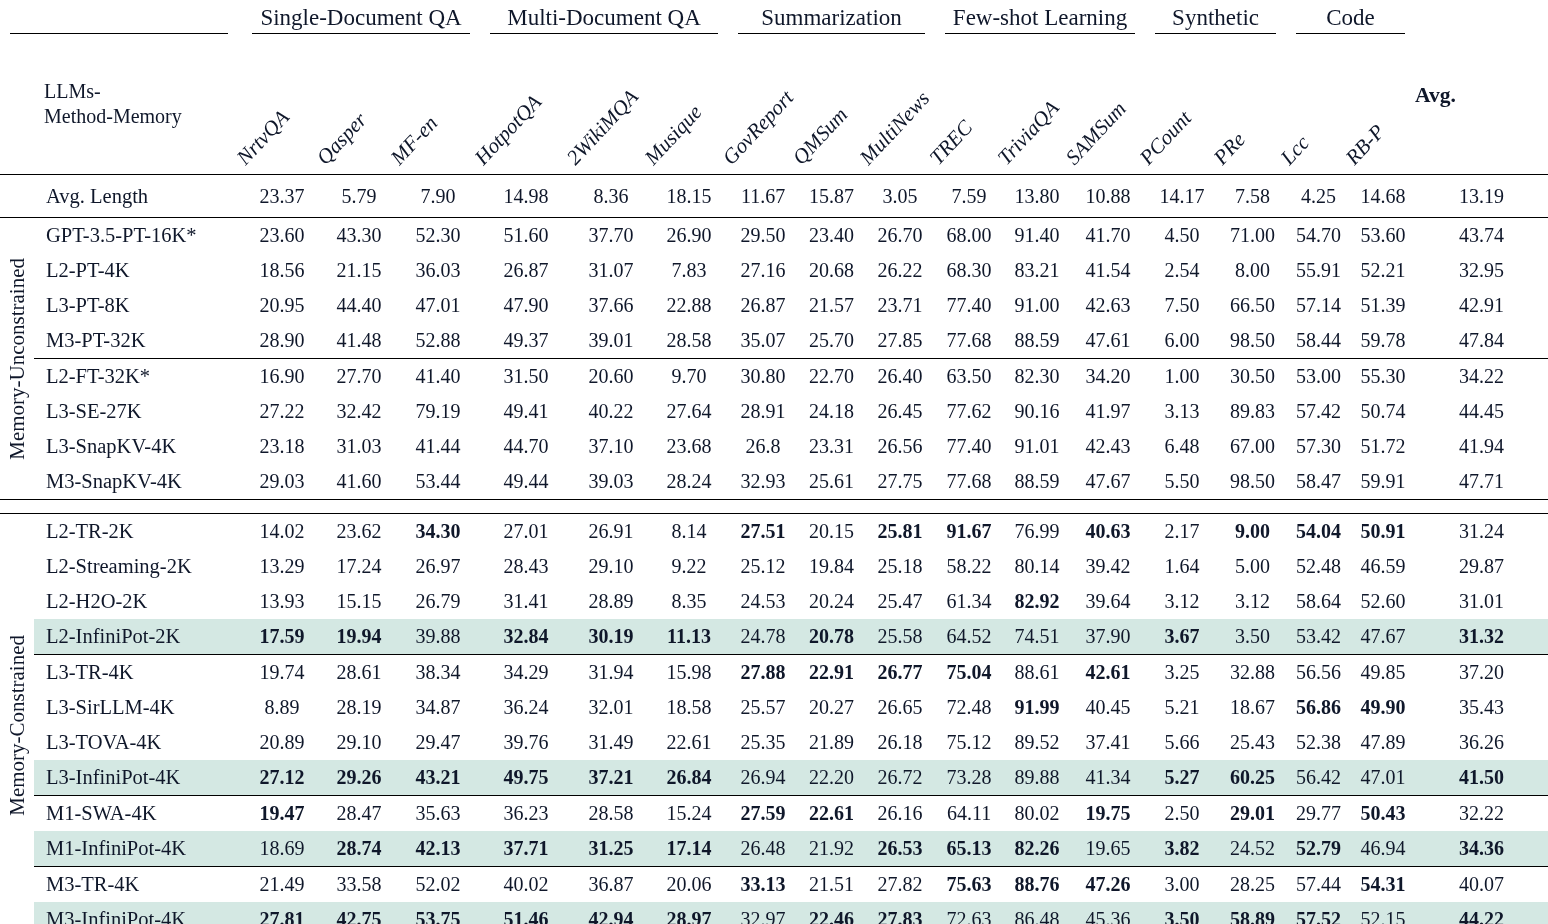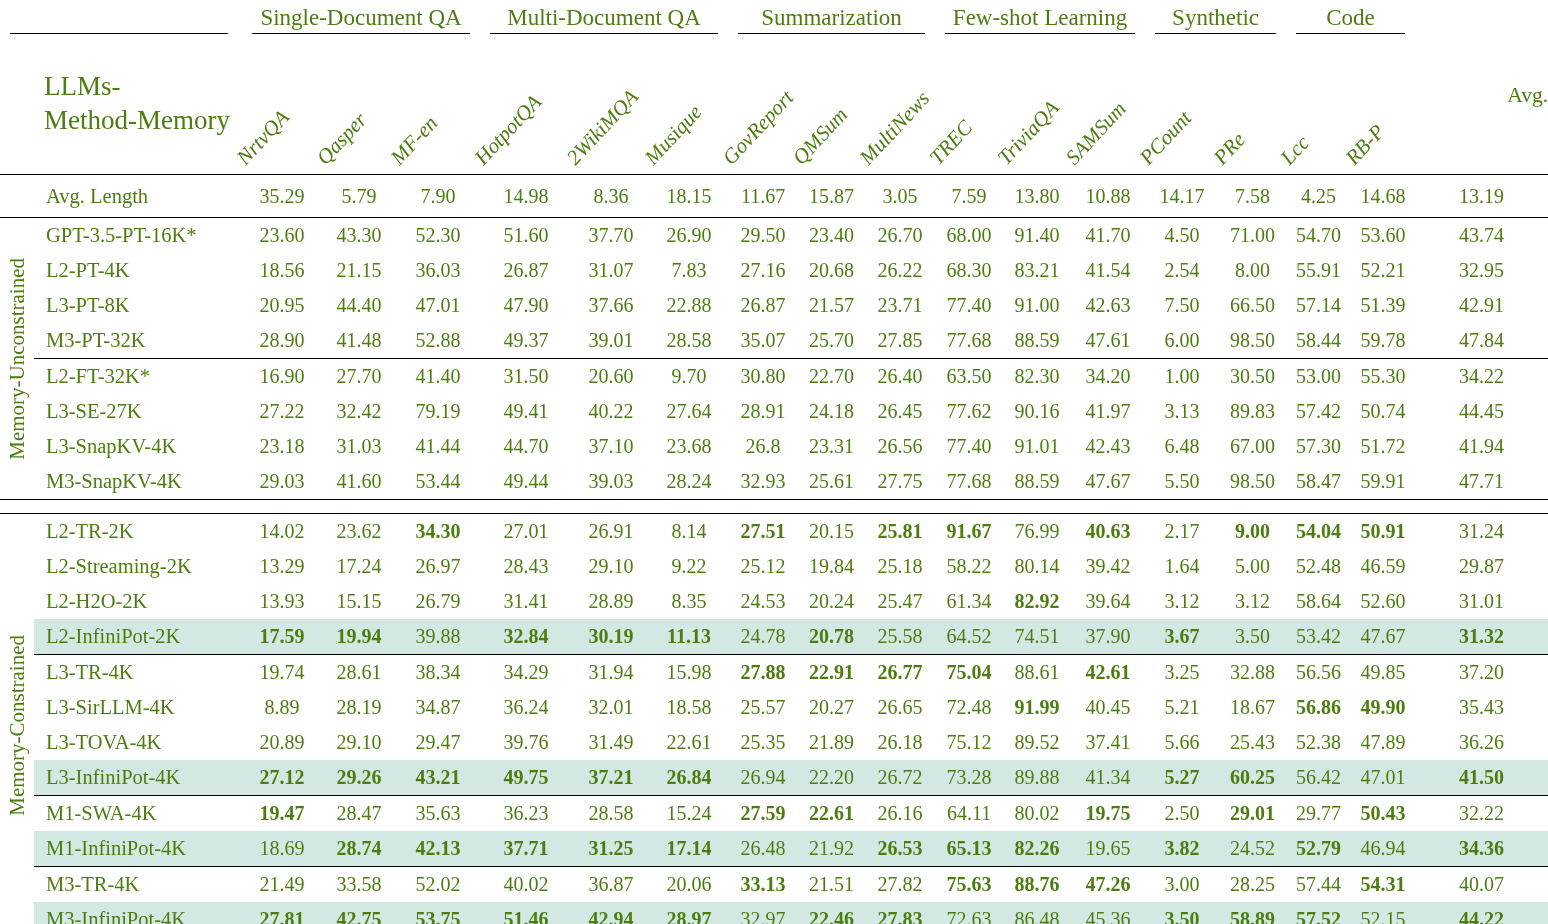--- a/index.html
+++ b/index.html
@@ -1,29 +1,29 @@
 <!DOCTYPE html>
 <html style="--hl: #d4e8e3;"><head>
 <meta charset="utf-8">
 <style>
   html,body{margin:0;padding:0;background:#ffffff;}
   #page{width:1548px;height:924px;background:#ffffff;overflow:hidden;
-        font-family:"Liberation Serif","DejaVu Serif",serif;color:#4d7c0f;}
+        font-family:"Liberation Serif","DejaVu Serif",serif;color:#0f172a;}
   table{border-collapse:collapse;table-layout:fixed;width:1548px;}
   td{padding:0;vertical-align:middle;overflow:visible;}
   
   tr.groups td{height:34px;vertical-align:bottom;}
   .gwrap{margin:0 10px;border-bottom:1.6px solid #000;text-align:center;
          font-size:23px;padding-bottom:2px;white-space:nowrap;}
   .gwrap.empty{height:1px;margin:0 14px 0 10px;}
   tr.names td{height:122px;position:relative;}
   .rot{position:absolute;left:8px;bottom:4px;transform-origin:0 100%;
        transform:rotate(-47deg);font-style:italic;font-size:21px;white-space:nowrap;}
-  .labelhead{font-size:27px;line-height:1.25;padding-left:44px;vertical-align:middle;}
-  .avghead{text-align:right;font-size:21.5px;vertical-align:middle;padding-bottom:18px;}
+  .labelhead{font-size:20px;line-height:1.25;padding-left:44px;vertical-align:middle;}
+  .avghead{text-align:left;font-size:21.5px;vertical-align:middle;padding-bottom:18px;font-weight:bold;}
   
   .num{text-align:center;font-size:20px;white-space:nowrap;}
   .rowlabel{padding-left:12px;font-size:20.5px;white-space:nowrap;}
   tr.datarow td{height:35px;}
   tr.avgrow td{height:42px;border-top:1.9px solid #000;border-bottom:1.9px solid #000;}
   .b{font-weight:bold;}
   .hlbg{background:var(--hl,#d4e8e3);}
   .blockend{border-bottom:1.3px solid #000;}
   tr.secsep td{height:13px;border-top:1.7px solid #000;border-bottom:1.7px solid #000;}
   .side-td{vertical-align:middle;}
@@ -134,21 +134,21 @@
           <td>
             <div class="rot">RB-P</div>
           </td>
           <td class="avghead" id="avg-head-cell">Avg.</td>
       </tr>
     </thead>
     <tbody id="tbody">
         <tr class="avgrow">
           <td></td>
           <td class="rowlabel">Avg. Length</td>
-          <td class="num">35.29</td>
+          <td class="num">23.37</td>
           <td class="num">5.79</td>
           <td class="num">7.90</td>
           <td class="num">14.98</td>
           <td class="num">8.36</td>
           <td class="num">18.15</td>
           <td class="num">11.67</td>
           <td class="num">15.87</td>
           <td class="num">3.05</td>
           <td class="num">7.59</td>
           <td class="num">13.80</td>

